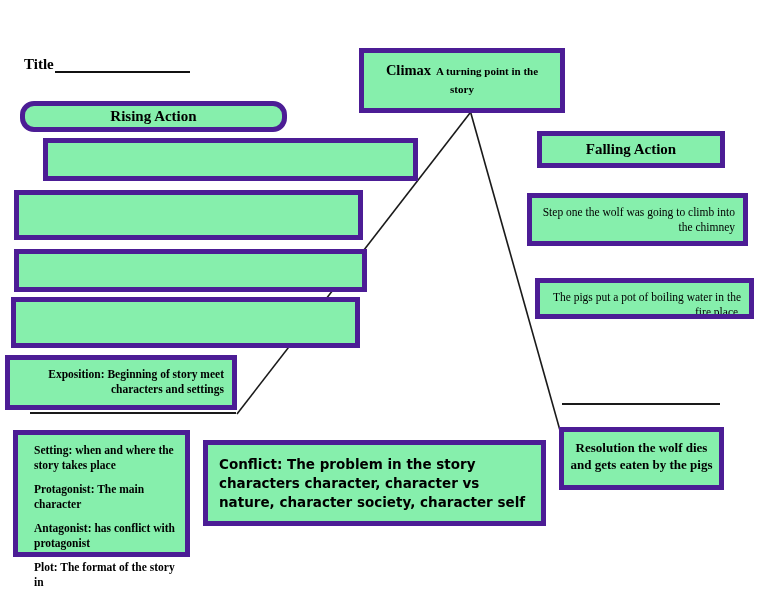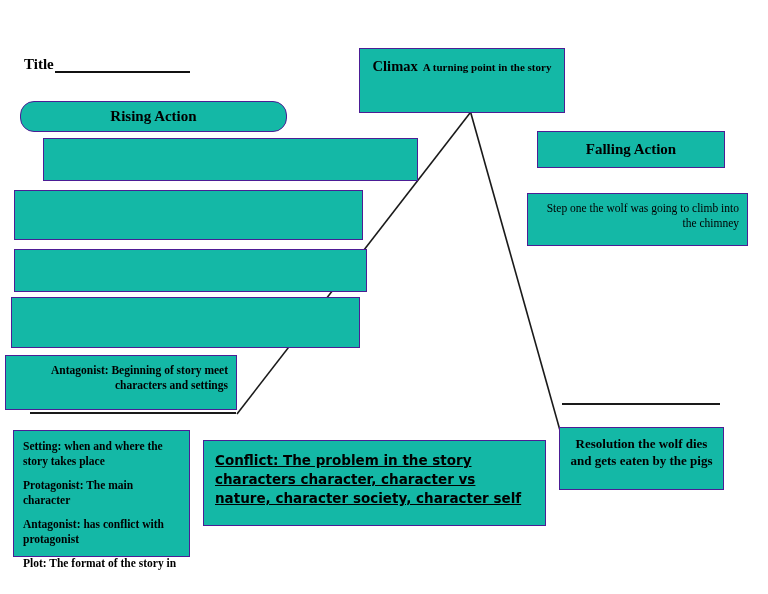--- a/index.html
+++ b/index.html
@@ -19,22 +19,22 @@
   .lines {
     position: absolute;
     left: 0;
     top: 0;
     width: 768px;
     height: 594px;
     pointer-events: none;
   }
   .box {
     position: absolute;
-    border: 1px solid #4c1d95;
-    background: #14b8a6;
+    border: 5px solid #4c1d95;
+    background: #86efac;
     box-sizing: border-box;
   }
   .box-hdr {
     display: flex;
     align-items: center;
     justify-content: center;
     font-weight: bold;
     font-size: 15px;
   }
   .box-body {
@@ -103,21 +103,20 @@
   
   #conflict-box {
     left: 203px; top: 440px; width: 343px; height: 86px;
     padding: 10px 11px 0 11px;
   }
   #conflict-text {
     font-family: "DejaVu Sans", "Liberation Sans", sans-serif;
     font-weight: bold;
     font-size: 13.5px;
     line-height: 1.42;
-    text-decoration: underline;
   }
 
   
   #falling-box { left: 537px; top: 131px; width: 188px; height: 37px; text-align: center; }
 
   
   #fall1-box { left: 527px; top: 193px; width: 221px; height: 53px; }
   #fall2-box { left: 535px; top: 278px; width: 219px; height: 41px; }
   .plain { font-weight: normal; }
 
@@ -163,37 +162,38 @@
 
   <div class="box box-hdr" id="rising-box">
     <span>Rising Action</span>
   </div>
 
   <div class="box box-body" id="step1"></div>
   <div class="box box-body" id="step2"></div>
   <div class="box box-body" id="step3"></div>
   <div class="box box-body" id="step4"></div>
 
-  <div class="box box-body bold" id="exposition-box">Antagonist: Beginning of story meet characters and settings</div>
+  <div class="box box-body bold" id="exposition-box">Exposition: Beginning of story meet characters and settings</div>
 
   <div class="rule" id="rule-left"></div>
   <div class="rule" id="rule-right"></div>
 
-  <div class="box" id="terms-box" style="padding:8px 9px 0 9px;">
+  <div class="box" id="terms-box" style="padding:8px 9px 0 16px;">
     <div class="term">Setting: when and where the story takes place</div>
     <div class="term">Protagonist: The main character</div>
     <div class="term">Antagonist: has conflict with protagonist</div>
     <div class="term">Plot: The format of the story in</div>
   </div>
 
   <div class="box" id="conflict-box">
     <div id="conflict-text">Conflict: The problem in the story characters character, character vs nature, character society, character self</div>
   </div>
 
   <div class="box box-hdr" id="falling-box">
     <span>Falling Action</span>
   </div>
 
   <div class="box box-body plain" id="fall1-box">Step one the wolf was going to climb into the chimney</div>
+  <div class="box box-body plain" id="fall2-box">The pigs put a pot of boiling water in the fire place.</div>
 
   <div class="box" id="resolution-box">Resolution the wolf dies and gets eaten by the pigs</div>
 
 </div>
 
 </body></html>

